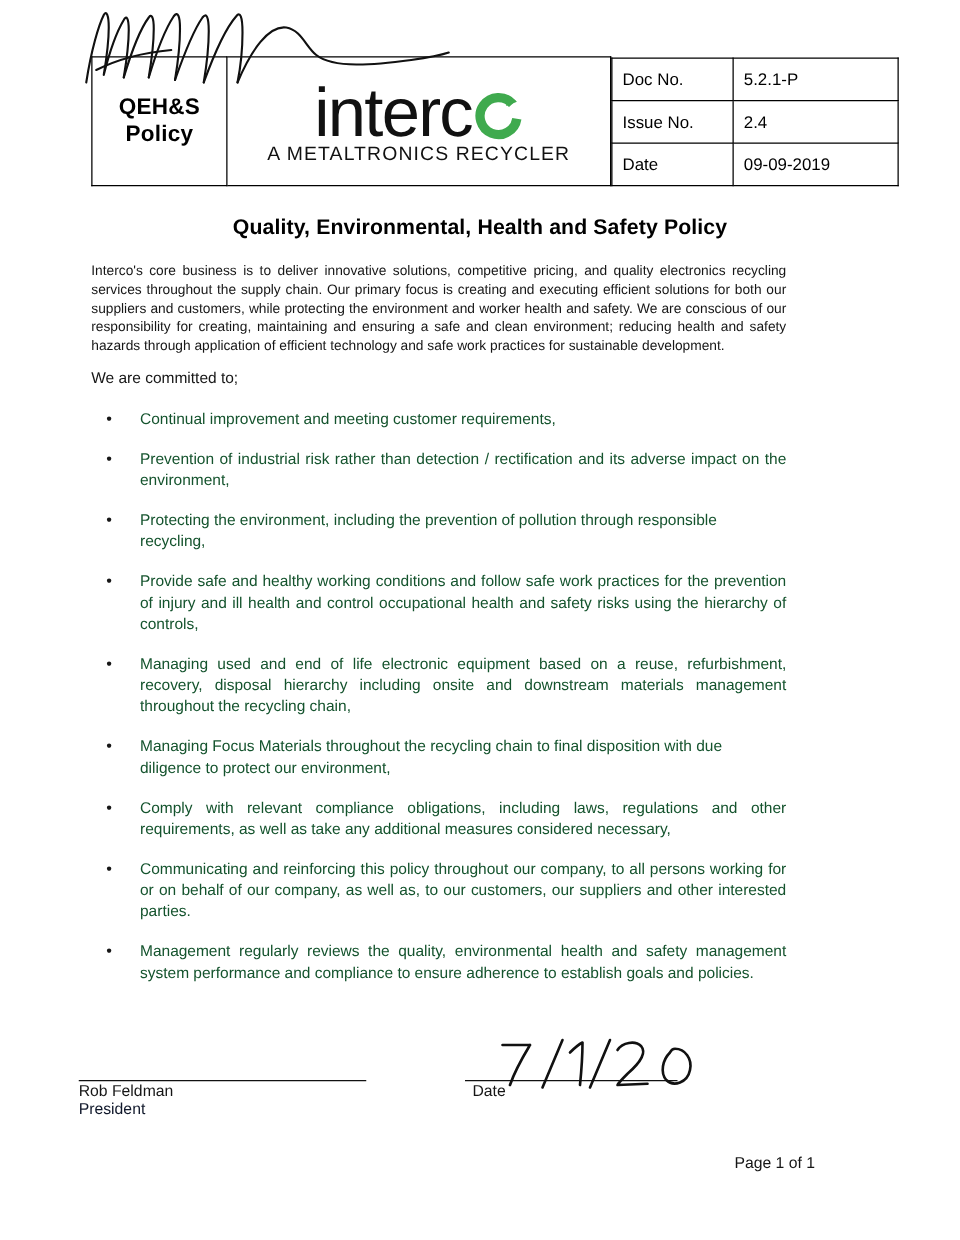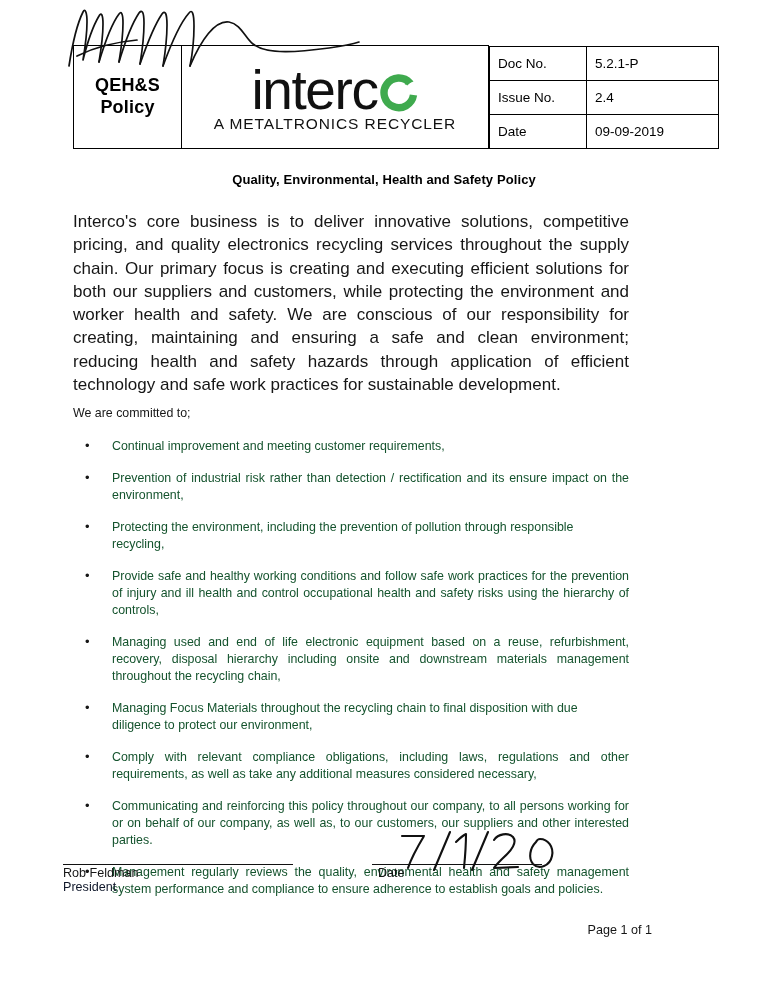--- a/index.html
+++ b/index.html
@@ -113,35 +113,35 @@
   .meta-label { width: 88px; }
   .meta-value { width: 123px; }
 
   
   .doc-title {
     position: absolute;
     left: 0;
     top: 172px;
     width: 768px;
     text-align: center;
-    font-size: 13px;
+    font-size: 17px;
     font-weight: bold;
     letter-spacing: 0.1px;
     color: #000;
   }
 
   .content {
     position: absolute;
     left: 73px;
     top: 210px;
     width: 556px;
   }
 
   .intro-para {
-    font-size: 17px;
+    font-size: 11px;
     line-height: 1.37;
     text-align: justify;
     color: #161616;
     margin: 0 0 0 0;
   }
   .committed {
     font-size: 12.4px;
     line-height: 1.37;
     color: #161616;
     margin: 9px 0 0 0;
@@ -285,21 +285,21 @@
     </table>
 
   <div class="doc-title">Quality, Environmental, Health and Safety Policy</div>
 
   <div class="content">
     <p class="intro-para">Interco's core business is to deliver innovative solutions, competitive pricing, and quality electronics recycling services throughout the supply chain.  Our primary focus is creating and executing efficient solutions for both our suppliers and customers, while protecting the environment and worker health and safety.  We are conscious of our responsibility for creating, maintaining and ensuring a safe and clean environment; reducing health and safety hazards through application of efficient technology and safe work practices for sustainable development.</p>
     <p class="committed">We are committed to;</p>
 
     <ul class="policy-list">
       <li>Continual improvement and meeting customer requirements,</li>
-      <li>Prevention of industrial risk rather than detection / rectification and its ensure impact on the environment,</li>
+      <li>Prevention of industrial risk rather than detection / rectification and its adverse impact on the environment,</li>
       <li class="nojust">Protecting the environment, including the prevention of pollution through responsible recycling,</li>
       <li>Provide safe and healthy working conditions and follow safe work practices for the prevention of injury and ill health and control occupational health and safety risks using the hierarchy of controls,</li>
       <li>Managing used and end of life electronic equipment based on a reuse, refurbishment, recovery, disposal hierarchy including onsite and downstream materials management throughout the recycling chain,</li>
       <li class="nojust">Managing Focus Materials throughout the recycling chain to final disposition with due diligence to protect our environment,</li>
       <li>Comply with relevant compliance obligations, including laws, regulations and other requirements, as well as take any additional measures considered necessary,</li>
       <li>Communicating and reinforcing this policy throughout our company, to all persons working for or on behalf of our company, as well as, to our customers, our suppliers and other interested parties.</li>
       <li>Management regularly reviews the quality, environmental health and safety management system performance and compliance to ensure adherence to establish goals and policies.</li>
     </ul>
   </div>
 

